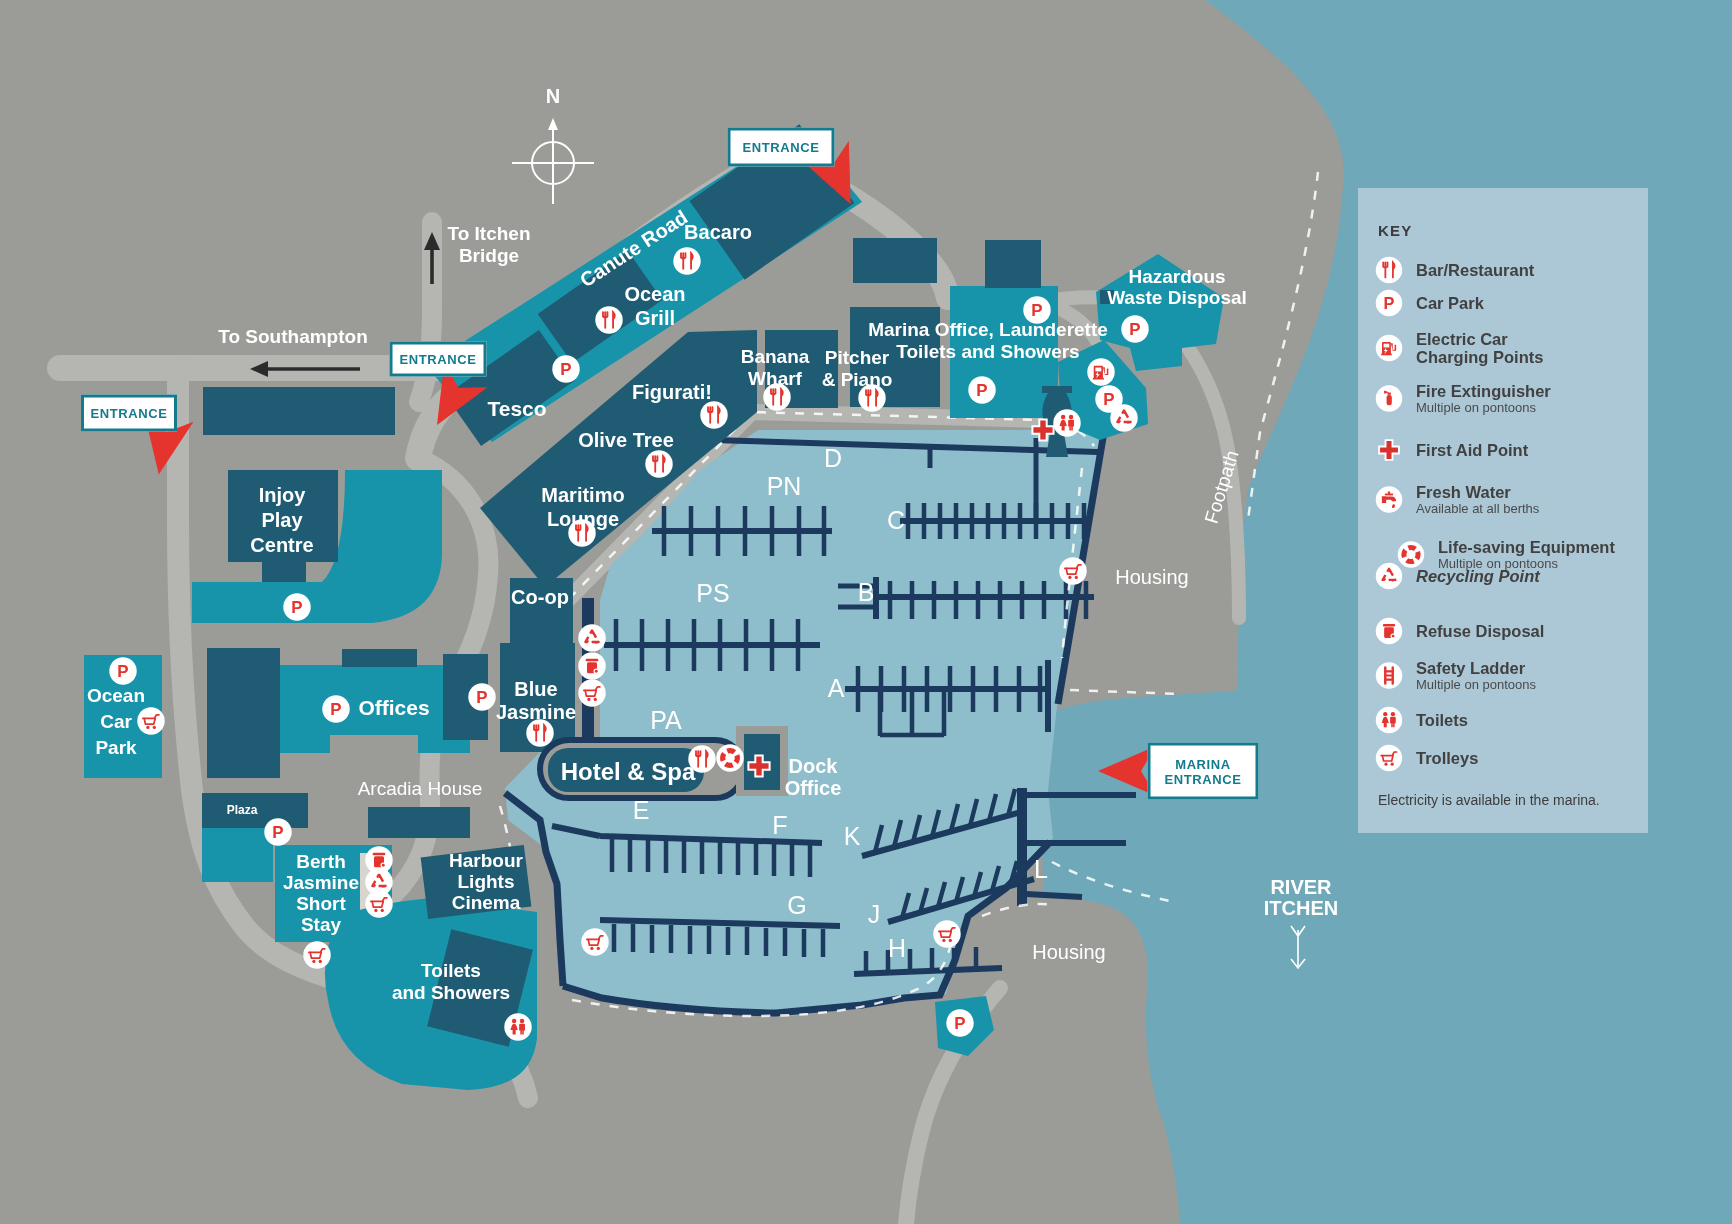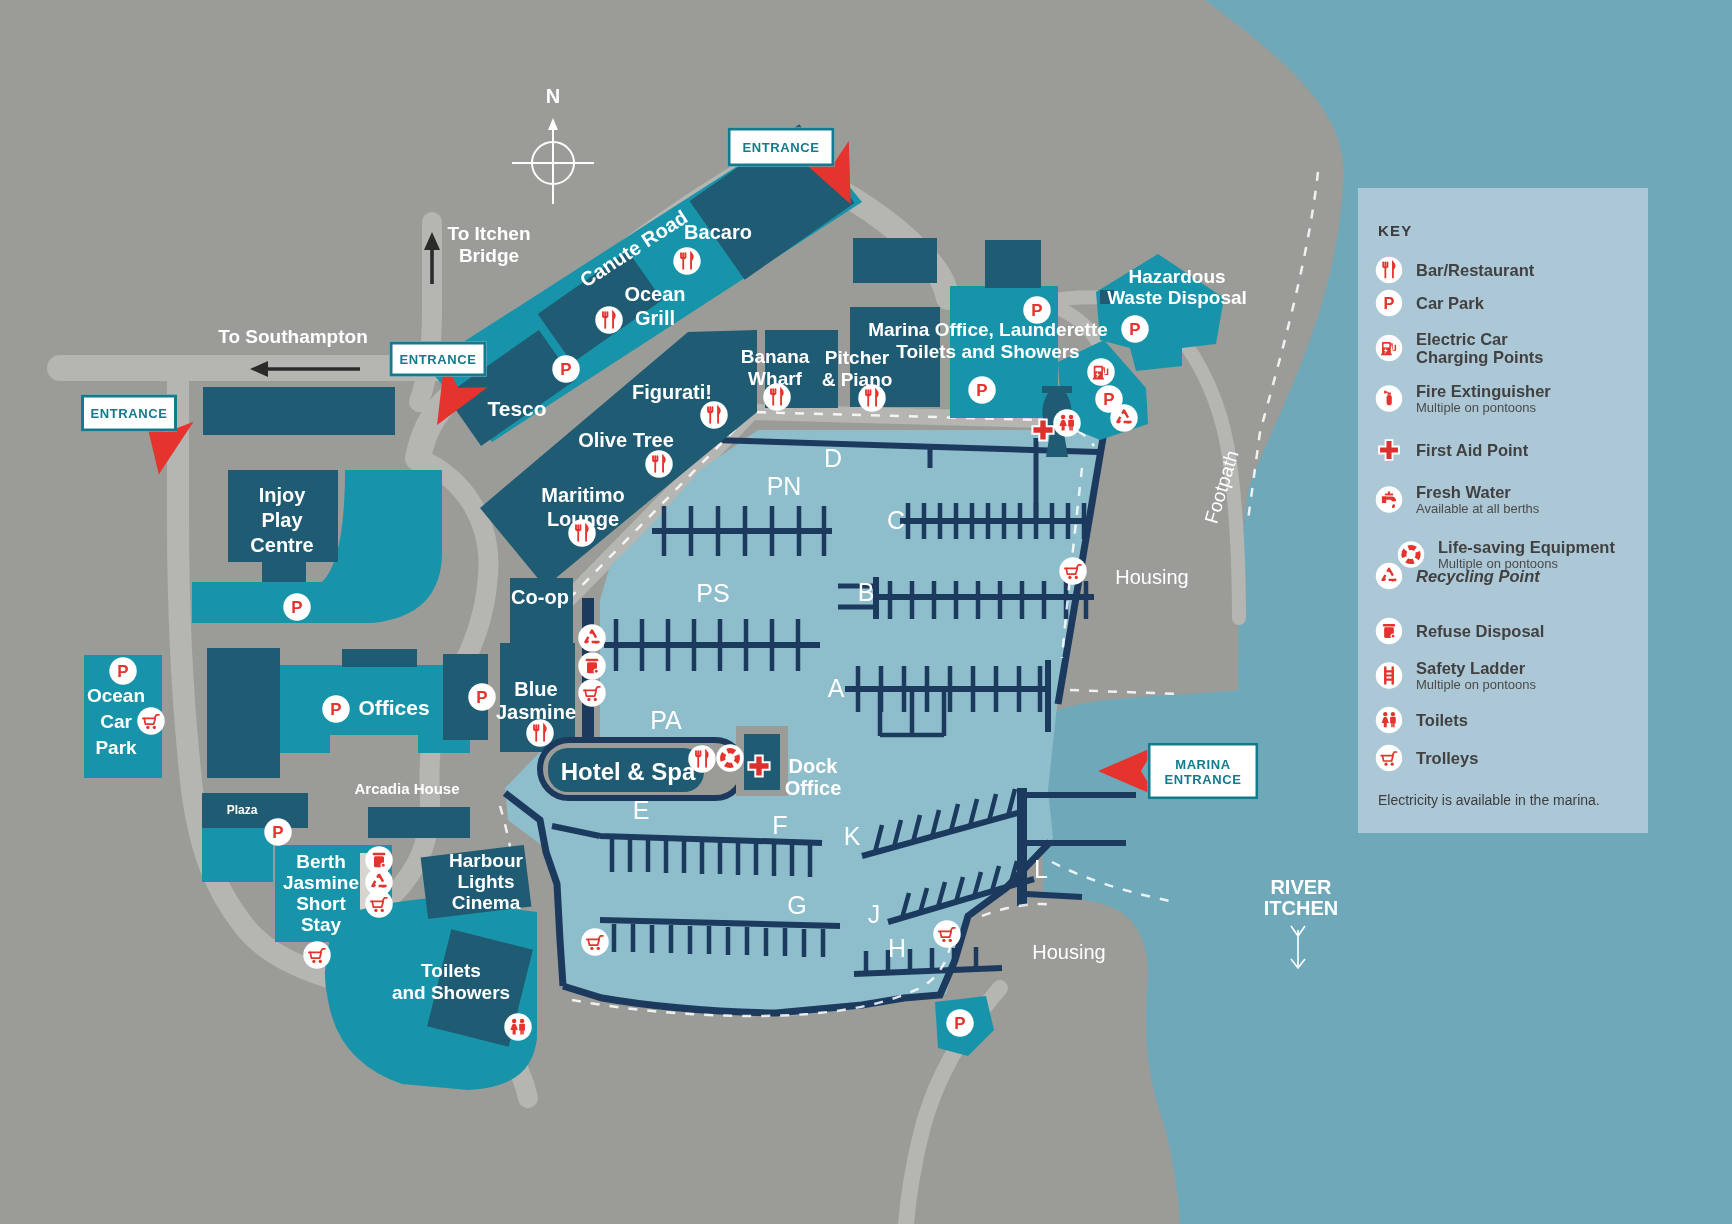--- a/index.html
+++ b/index.html
@@ -181,21 +181,21 @@
       <div class="ml" style="left: 282px; top: 520px; font-size: 20px; font-weight: 600; line-height: 25px; transform: translate(-50%, -50%);">Injoy
 Play
 Centre</div>
       <div class="ml" style="left: 540px; top: 597px; font-size: 20px; font-weight: 600; line-height: 1.15; transform: translate(-50%, -50%);">Co-op</div>
       <div class="ml" style="left: 116px; top: 722px; font-size: 19px; font-weight: 600; line-height: 26px; transform: translate(-50%, -50%);">Ocean
 Car
 Park</div>
       <div class="ml" style="left: 394px; top: 708px; font-size: 21px; font-weight: 600; line-height: 1.15; transform: translate(-50%, -50%);">Offices</div>
       <div class="ml" style="left: 536px; top: 701px; font-size: 20px; font-weight: 600; line-height: 23px; transform: translate(-50%, -50%);">Blue
 Jasmine</div>
-      <div class="ml" style="left: 407px; top: 789px; font-size: 15px; font-weight: 700; line-height: 1.15; transform: translate(-50%, -50%);">Arcadia House</div>
+      <div class="ml" style="left: 420px; top: 789px; font-size: 19px; font-weight: 400; line-height: 1.15; transform: translate(-50%, -50%);">Arcadia House</div>
       <div class="ml" style="left: 242px; top: 811px; font-size: 12px; font-weight: 600; line-height: 1.15; transform: translate(-50%, -50%);">Plaza</div>
       <div class="ml" style="left: 321px; top: 893px; font-size: 19px; font-weight: 600; line-height: 21px; transform: translate(-50%, -50%);">Berth
 Jasmine
 Short
 Stay</div>
       <div class="ml" style="left: 486px; top: 881px; font-size: 19px; font-weight: 600; line-height: 21px; transform: translate(-50%, -50%);">Harbour
 Lights
 Cinema</div>
       <div class="ml" style="left: 451px; top: 982px; font-size: 19px; font-weight: 600; line-height: 22px; transform: translate(-50%, -50%);">Toilets
 and Showers</div>

